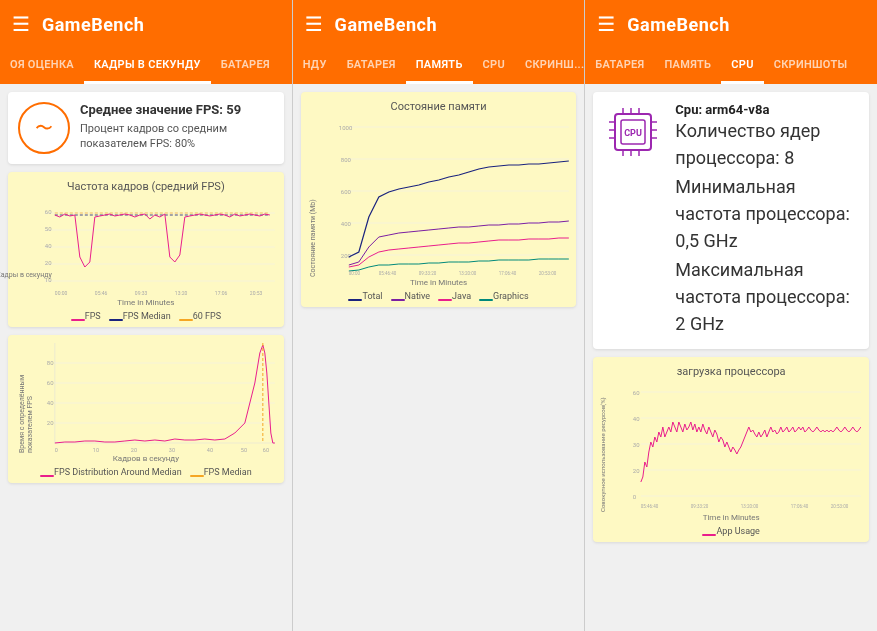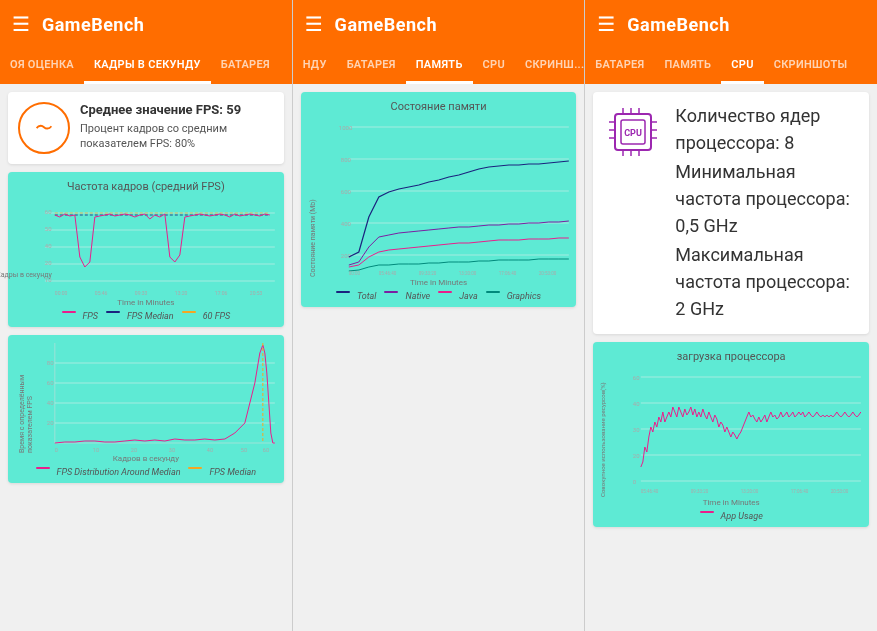--- a/index.html
+++ b/index.html
@@ -136,21 +136,21 @@
     }
 
     .fps-desc {
       font-size: 11px;
       color: #555;
       line-height: 1.4;
     }
 
     
     .chart-card {
-      background: #5eead4;
+      background: #fef9c3;
       border-radius: 4px;
       margin-bottom: 8px;
       padding: 8px 6px 6px 6px;
       box-shadow: 0 1px 3px rgba(0,0,0,0.1);
     }
 
     .chart-title {
       font-size: 11px;
       color: #555;
       text-align: center;
@@ -181,25 +181,24 @@
     .chart-legend {
       display: flex;
       gap: 8px;
       margin-top: 4px;
       flex-wrap: wrap;
       justify-content: center;
     }
 
     .legend-item {
       display: flex;
-      align-items: flex-start;
-      gap: 7px;
+      align-items: flex-end;
+      gap: 0;
       font-size: 9px;
       color: #555;
-      font-style: italic;
     }
 
     .legend-dot {
       width: 14px;
       height: 2px;
       border-radius: 1px;
     }
 
     
     .cpu-info-card {
@@ -469,20 +468,21 @@
               <line x1="12" y1="20" x2="6" y2="20" stroke="#9c27b0" stroke-width="1.5"></line>
               <line x1="12" y1="28" x2="6" y2="28" stroke="#9c27b0" stroke-width="1.5"></line>
               <line x1="12" y1="36" x2="6" y2="36" stroke="#9c27b0" stroke-width="1.5"></line>
 
               <line x1="48" y1="20" x2="54" y2="20" stroke="#9c27b0" stroke-width="1.5"></line>
               <line x1="48" y1="28" x2="54" y2="28" stroke="#9c27b0" stroke-width="1.5"></line>
               <line x1="48" y1="36" x2="54" y2="36" stroke="#9c27b0" stroke-width="1.5"></line>
             </svg>
           </div>
           <div class="cpu-details">
+            <div class="cpu-detail-bold">Cpu: arm64-v8a</div>
             <div class="cpu-detail-row">
               <span>Количество ядер процессора:</span>
               <span>8</span>
             </div>
             <div class="cpu-detail-row">
               <span>Минимальная частота процессора:</span>
               <span>0,5 GHz</span>
             </div>
             <div class="cpu-detail-row">
               <span>Максимальная частота процессора:</span>

